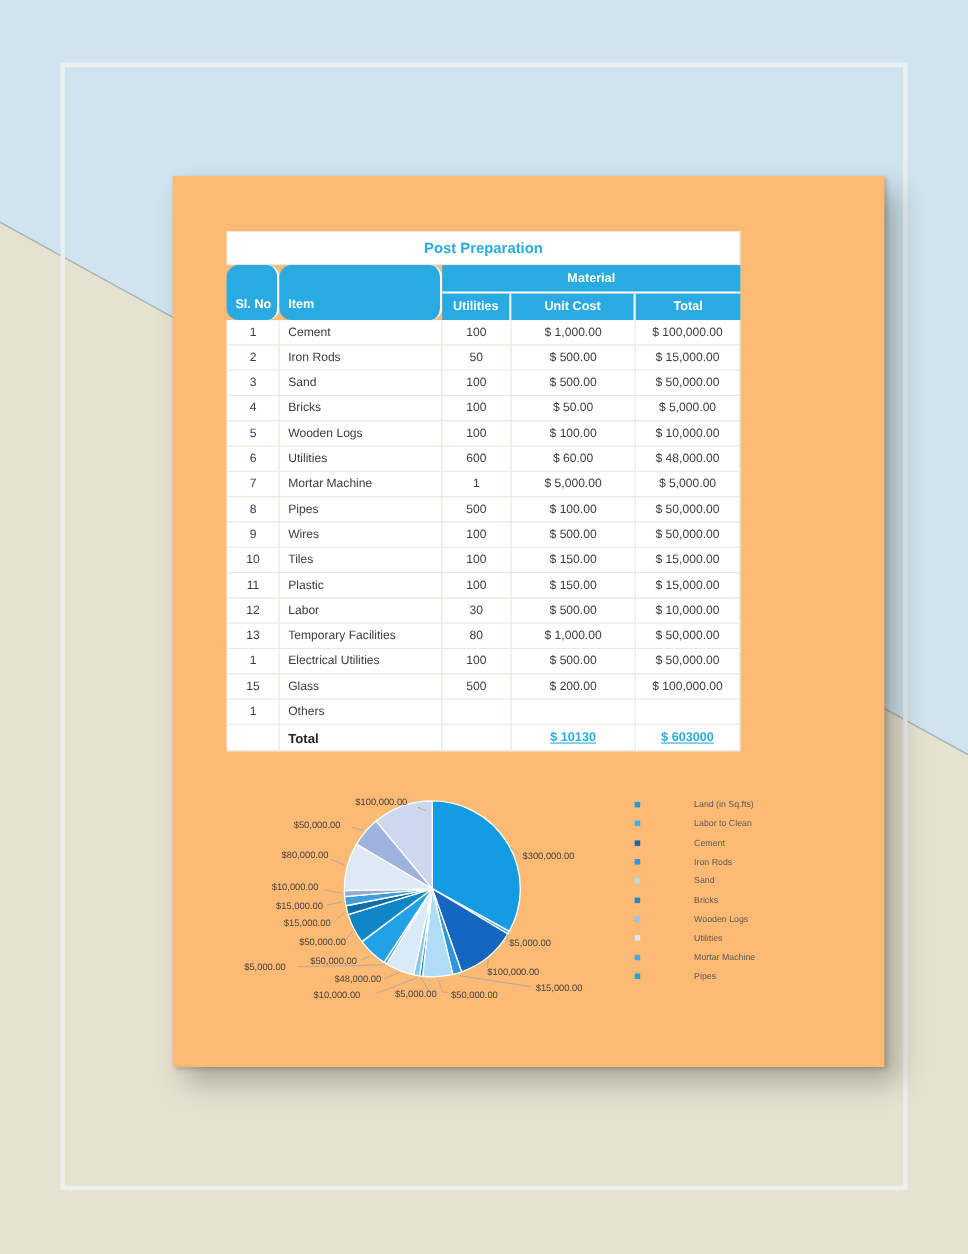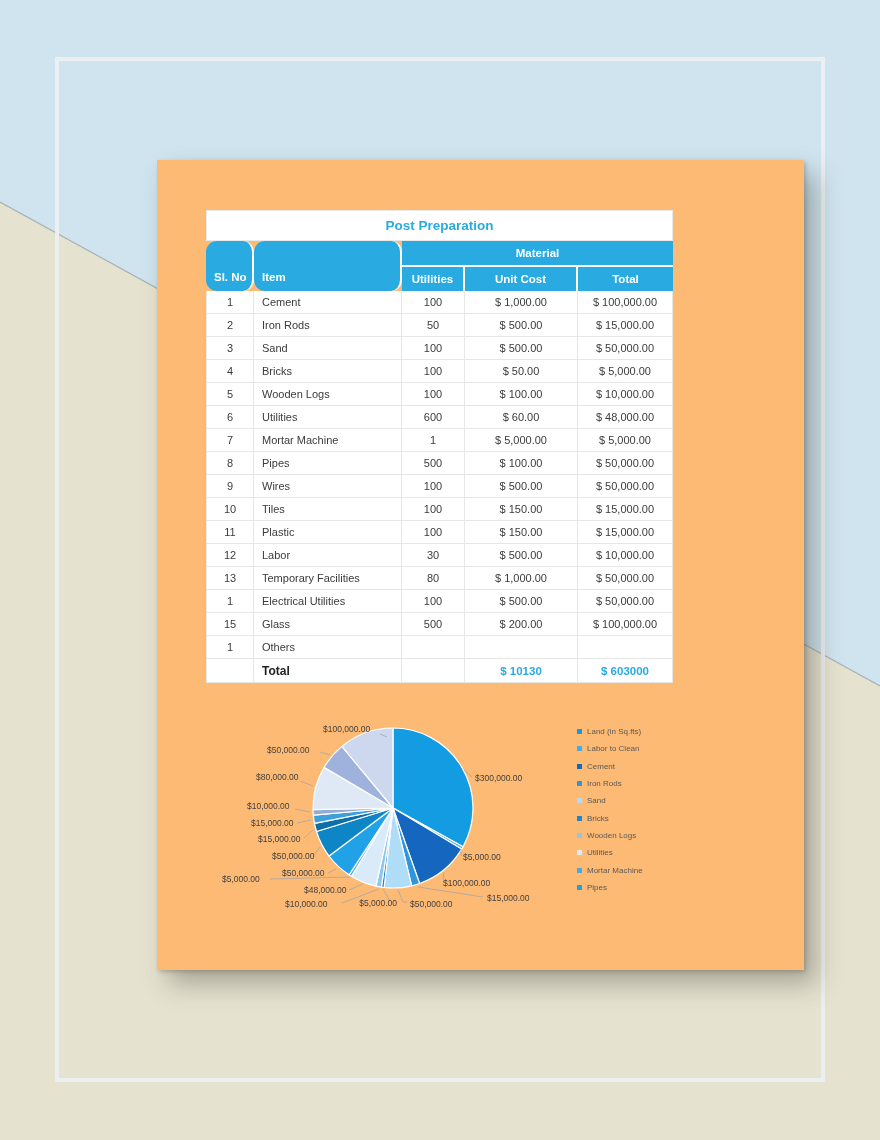--- a/index.html
+++ b/index.html
@@ -43,26 +43,26 @@
   tr.mat-row th{height:24px;}
   tr.sub-row th{height:24px;}
   td.cell{
     height:22px;border-right:1px solid #E7E7E5;border-bottom:1px solid #E7E7E5;
     padding:0;text-align:center;background:#fff;
   }
   td.cell.first{border-left:1px solid #E7E7E5;}
   td.cell.item{text-align:left;padding-left:8px;}
   tr.total-row td{height:23px;}
   td.total-label{font-weight:bold;font-size:12px;color:#222;}
-  td.total-val{color:#29ABE2;font-weight:bold;font-size:11.5px;}
+  td.total-val{color:#29ABE2;font-weight:bold;font-size:11.5px;text-decoration:underline;}
   .chart-svg{position:absolute;left:40px;top:545px;width:520px;height:235px;overflow:visible;}
   .legend{position:absolute;left:420px;top:563px;width:120px;}
   .legend-item{display:flex;align-items:center;height:17.3px;}
   .legend-swatch{width:5px;height:5px;flex:0 0 5px;margin-right:5px;}
-  .legend-text{font-size:8px;color:#595959;white-space:nowrap;}
+  .legend-text{font-size:8px;color:#595959;white-space:nowrap;margin-left:44px;}
 </style>
 </head>
 <body>
 
 <svg class="bg-svg" viewBox="0 0 880 1140">
   <rect x="0" y="0" width="880" height="1140" fill="#E6E2D0"></rect>
   <polygon points="0,0 880,0 880,686 0,202" fill="#CFE4EE"></polygon>
   <line x1="0" y1="202" x2="880" y2="686" stroke="#8C97A0" stroke-width="1.2" opacity="0.65"></line>
 </svg>
 

